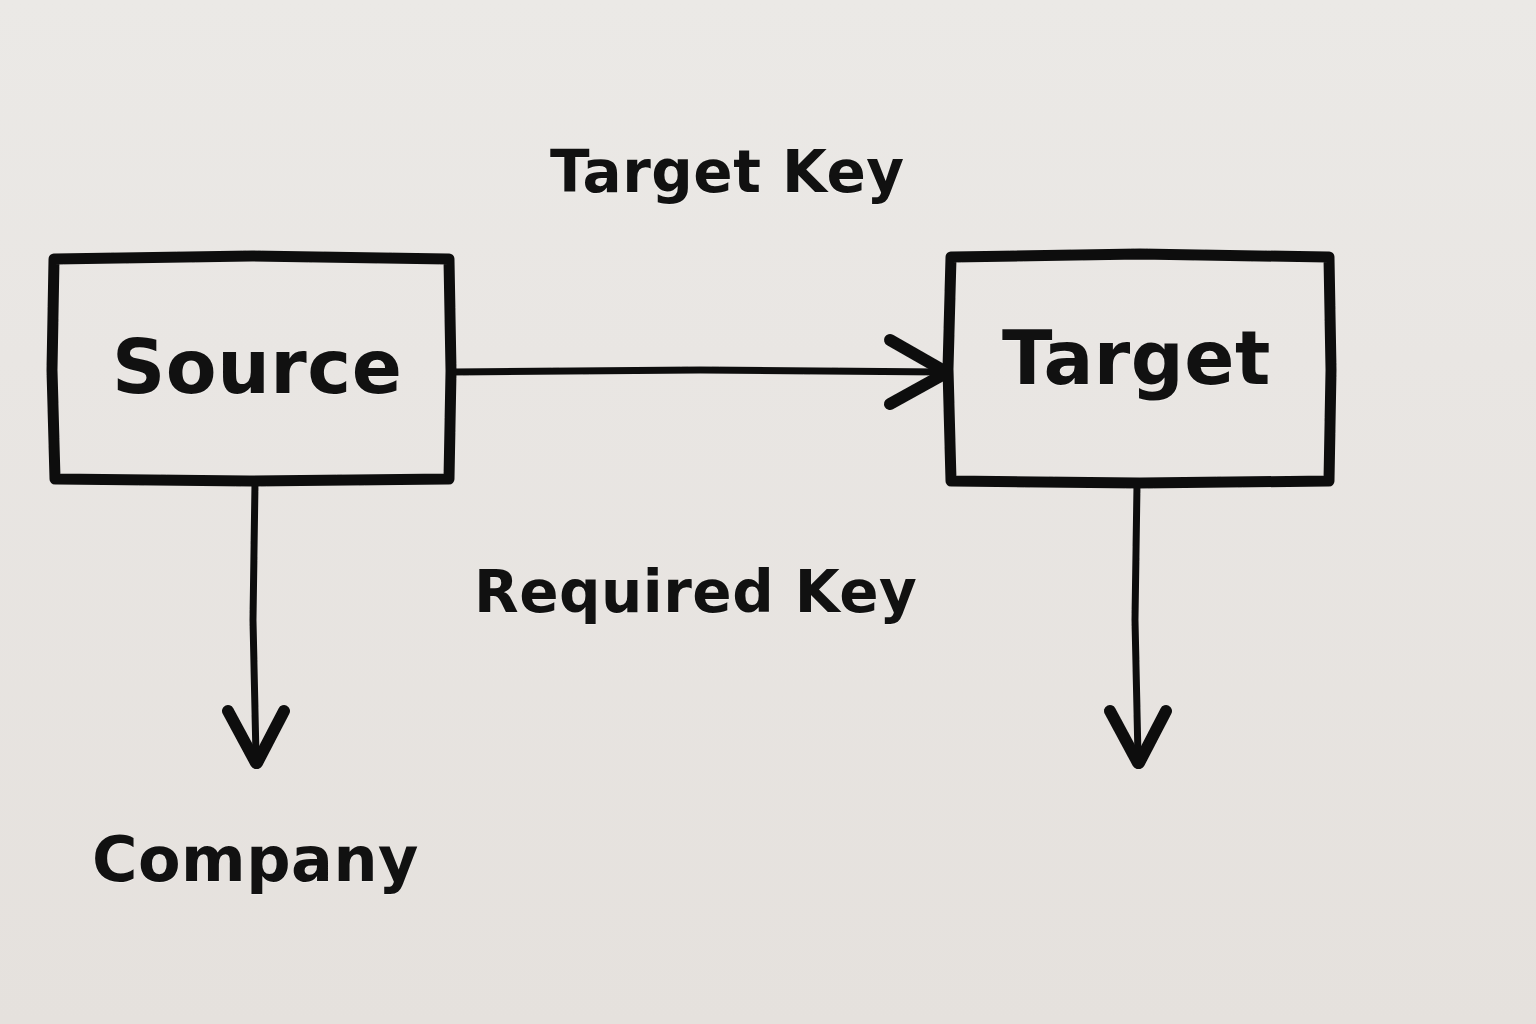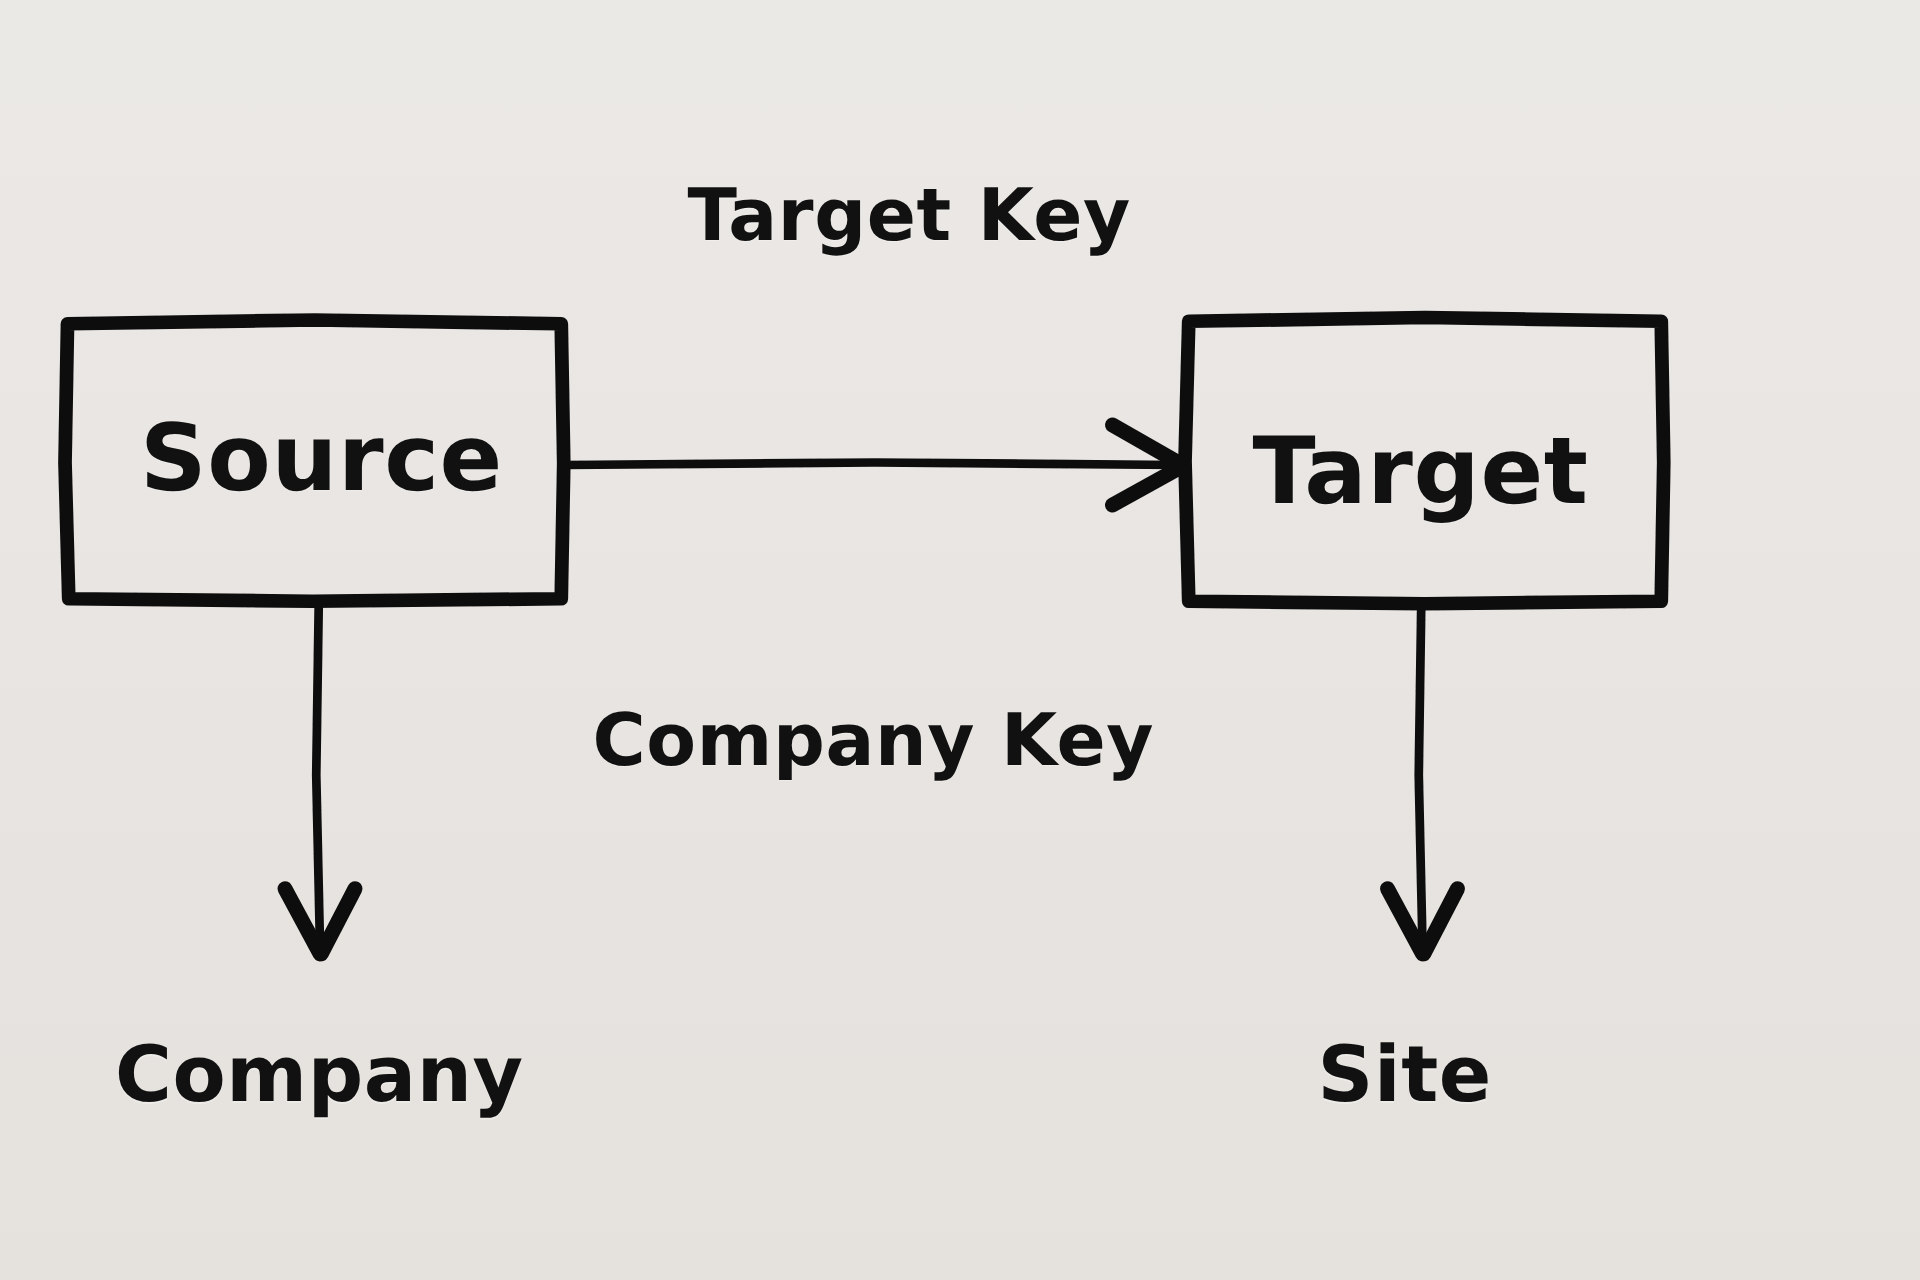--- a/index.html
+++ b/index.html
@@ -43,21 +43,21 @@
     font-size: 58px;
     line-height: 1;
   }
   .leaf-label {
     font-size: 62px;
     line-height: 1;
     margin-top: 46px;
   }
   
   #label-source   { left: 112px; top: 330px; }
-  #label-target   { left: 1002px; top: 340px; }
+  #label-target   { left: 1002px; top: 321px; }
   #label-sourcekey{ left: 550px;  top: 143px; }
   #label-reqkey   { left: 474px;  top: 563px; }
   #label-company  { left: 92px;   top: 783px; }
   #label-site     { left: 1054px; top: 783px; }
 </style>
 </head>
 <body>
 
 <div id="canvas">
 
@@ -89,19 +89,18 @@
 
     </g>
   </svg>
 
   <div class="lbl node-label" id="label-source">Source</div>
 
   <div class="lbl node-label" id="label-target">Target</div>
 
   <div class="lbl edge-label" id="label-sourcekey">Target Key</div>
 
-  <div class="lbl edge-label" id="label-reqkey">Company Key</div>
+  <div class="lbl edge-label" id="label-reqkey">Required Key</div>
 
   <div class="lbl leaf-label" id="label-company">Company</div>
 
-  <div class="lbl leaf-label" id="label-site">Site</div>
 
 </div>
 
 </body></html>

